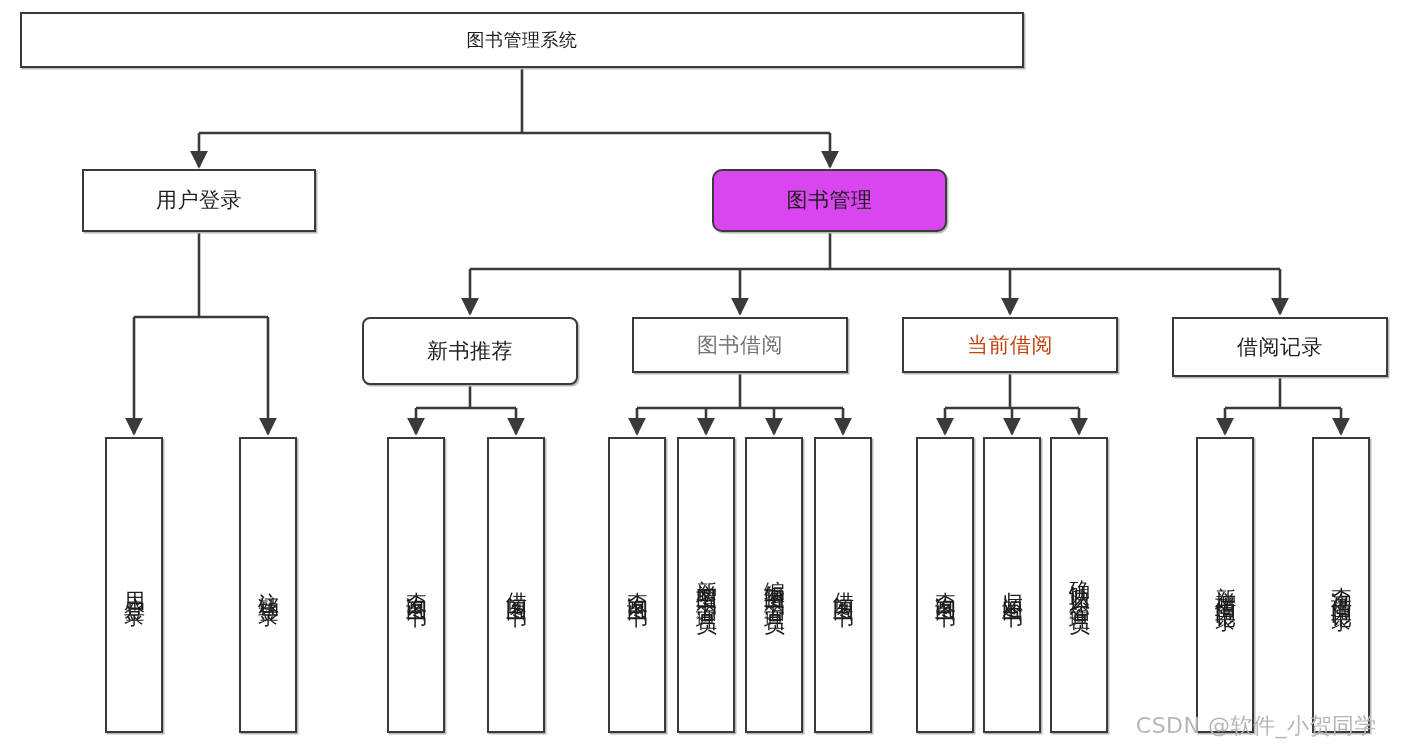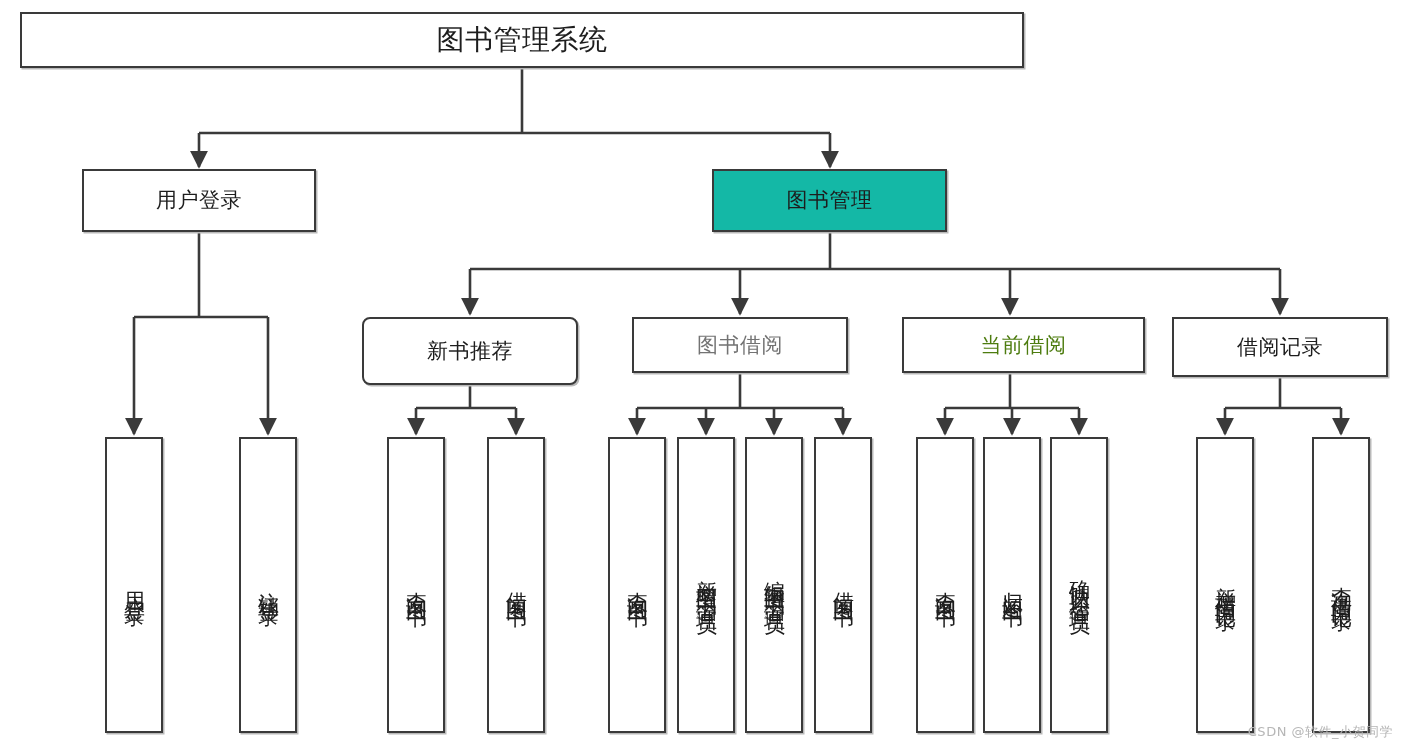--- a/index.html
+++ b/index.html
@@ -50,27 +50,27 @@
     justify-content: center;
   }
   .node.vert .label {
     writing-mode: vertical-rl;
     text-orientation: upright;
     font-size: 21px;
     letter-spacing: 5px;
     white-space: nowrap;
   }
   .node.root .label {
-    font-size: 28px;
+    font-size: 18px;
   }
   #watermark {
     position: absolute;
-    right: 12px;
+    right: 28px;
     bottom: 6px;
-    font-size: 13px;
+    font-size: 22px;
     color: #b6b6b6;
     white-space: nowrap;
     letter-spacing: 0.5px;
   }
 </style>
 </head>
 <body style="background: rgb(255, 255, 255);">
 
 <div id="canvas">
 
@@ -124,31 +124,31 @@
     </g>
   </svg>
 
   <div class="node horiz root" style="left: 20px; top: 12px; width: 1004px; height: 56px; border-color: rgb(58, 58, 58); background: rgb(255, 255, 255); color: rgb(29, 29, 29);">
     <span class="label">图书管理系统</span>
   </div>
 
   <div class="node horiz" style="left: 82px; top: 169px; width: 234px; height: 63px; border-color: rgb(58, 58, 58); background: rgb(255, 255, 255); color: rgb(29, 29, 29);">
     <span class="label">用户登录</span>
   </div>
-  <div class="node horiz" style="left: 712px; top: 169px; width: 235px; height: 63px; border-color: rgb(58, 58, 58); background: #14b8a6; color: rgb(29, 29, 29);">
+  <div class="node horiz" style="left: 712px; top: 169px; width: 235px; height: 63px; border-color: rgb(58, 58, 58); background: #d946ef; color: rgb(29, 29, 29); border-radius: 10px;">
     <span class="label">图书管理</span>
   </div>
 
   <div class="node horiz" style="left: 362px; top: 317px; width: 216px; height: 68px; border-color: rgb(58, 58, 58); background: rgb(255, 255, 255); color: rgb(29, 29, 29); border-radius: 8px;">
     <span class="label">新书推荐</span>
   </div>
   <div class="node horiz" style="left: 632px; top: 317px; width: 216px; height: 56px; border-color: rgb(58, 58, 58); background: rgb(255, 255, 255); color: #737373;">
     <span class="label">图书借阅</span>
   </div>
-  <div class="node horiz" style="left: 902px; top: 317px; width: 243px; height: 56px; border-color: rgb(58, 58, 58); background: rgb(255, 255, 255); color: #4d7c0f;">
+  <div class="node horiz" style="left: 902px; top: 317px; width: 216px; height: 56px; border-color: rgb(58, 58, 58); background: rgb(255, 255, 255); color: #c2410c;">
     <span class="label">当前借阅</span>
   </div>
   <div class="node horiz" style="left: 1172px; top: 317px; width: 216px; height: 60px; border-color: rgb(58, 58, 58); background: rgb(255, 255, 255); color: rgb(29, 29, 29);">
     <span class="label">借阅记录</span>
   </div>
 
   <div class="node vert" style="left: 105px; top: 437px; width: 58px; height: 296px; border-color: rgb(58, 58, 58); background: rgb(255, 255, 255); color: rgb(29, 29, 29);">
     <span class="label">用户登录</span>
   </div>
   <div class="node vert" style="left: 239px; top: 437px; width: 58px; height: 296px; border-color: rgb(58, 58, 58); background: rgb(255, 255, 255); color: rgb(29, 29, 29);">

